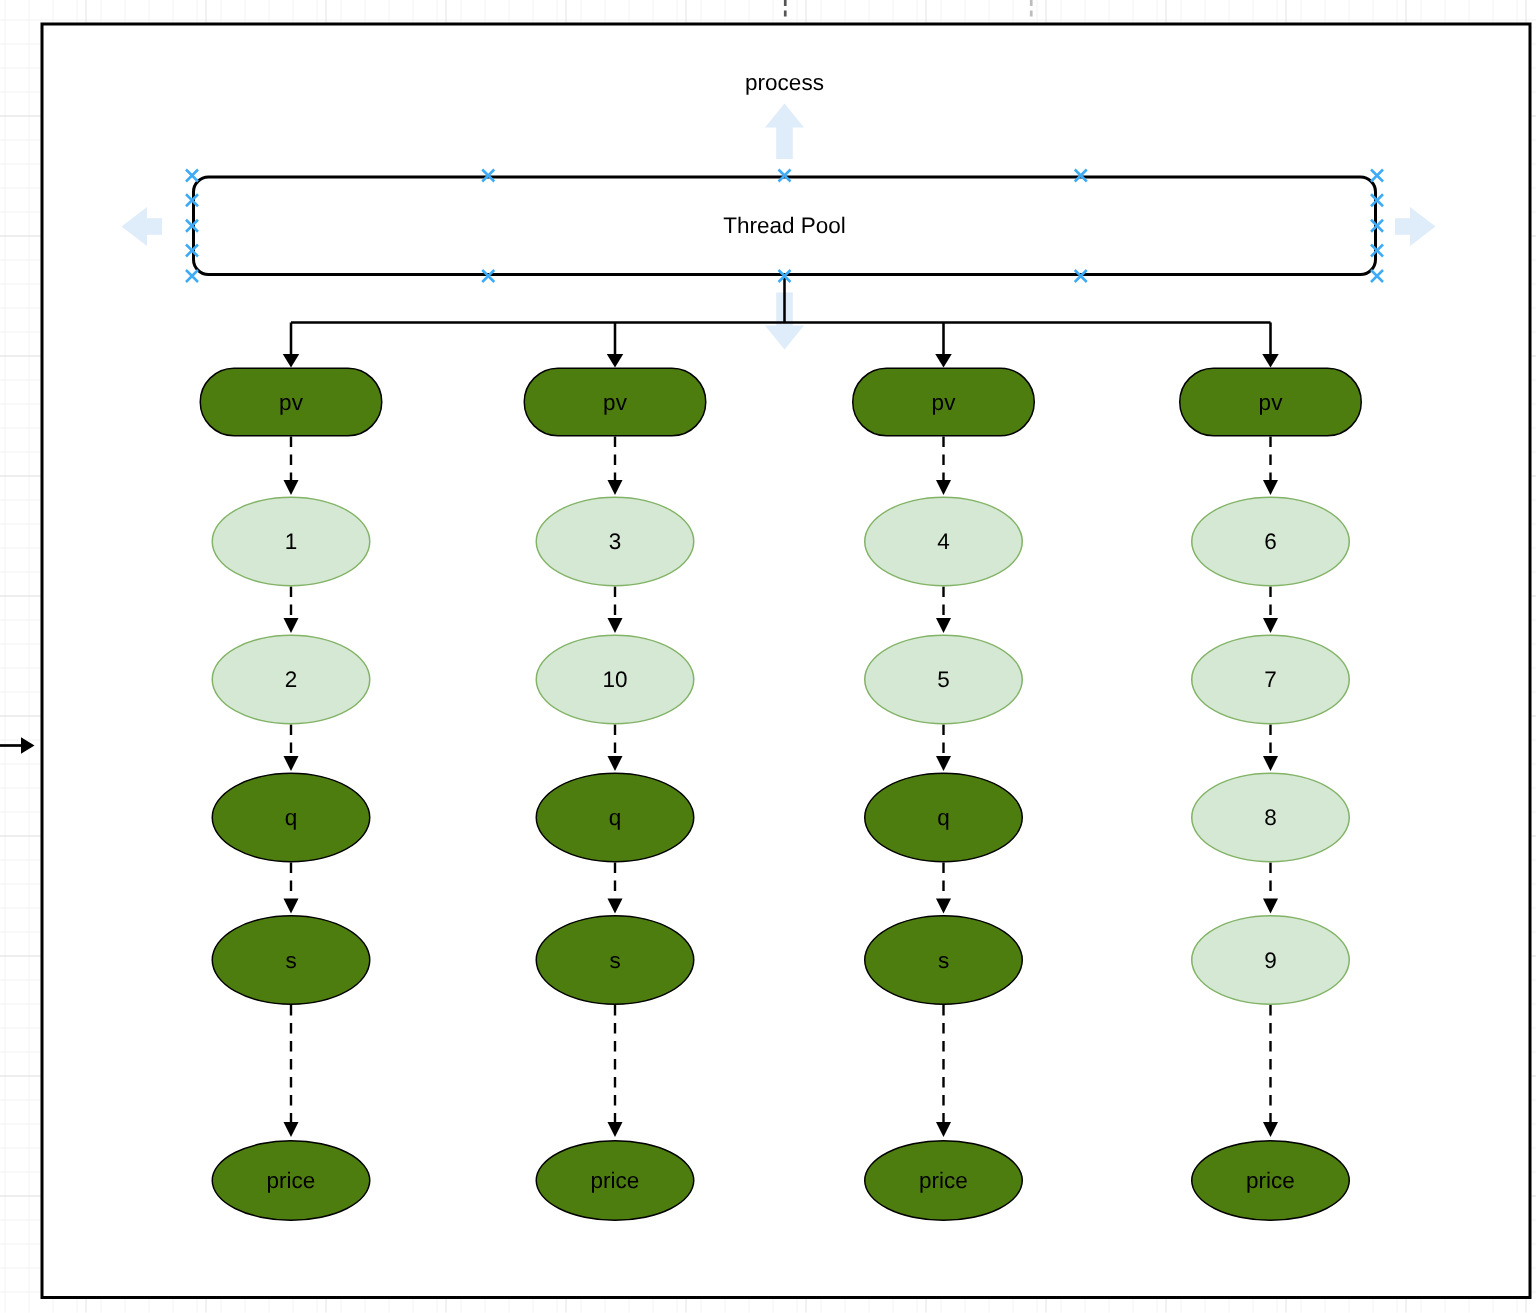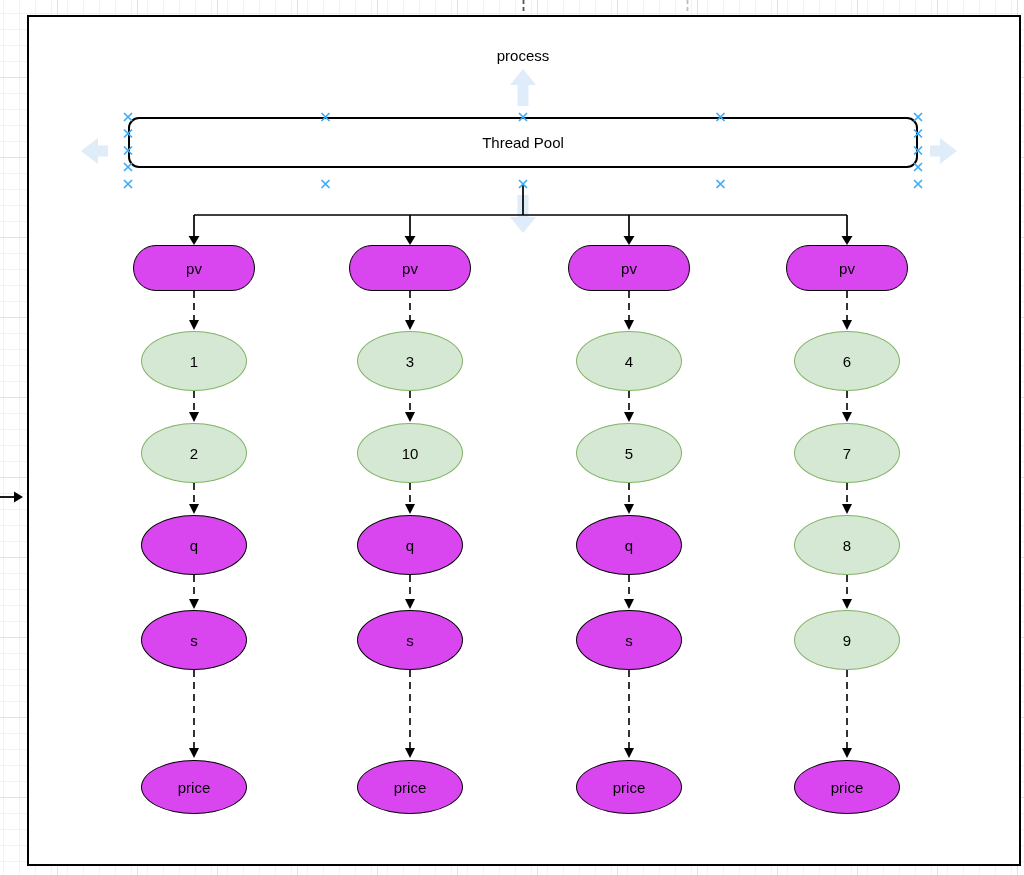--- a/index.html
+++ b/index.html
@@ -15,27 +15,27 @@
     background-size:80px 80px,80px 80px,16px 16px,16px 16px;
     background-position:-23px -3px,-23px -3px,3px -3px,3px -3px;
     position:relative;
   }
   .canvas {
     position:absolute; left:27px; top:15px; width:994px; height:851px;
     background:#ffffff; border:2px solid #000;
   }
   .node {
     position:absolute; display:flex; align-items:center; justify-content:center;
-    background:#d946ef; border:1.8px solid #000; font-size:15px; color:#000;
+    background:#4d7c0f; border:1.8px solid #000; font-size:15px; color:#000;
   }
   .stadium { border-radius:23px; }
   .ellipse { border-radius:50%; }
   .ellipse.green { background:#d5e8d4; border-color:#82b366; border-width:1.6px; }
   .tp-box {
-    position:absolute; left:128px; top:117px; width:790px; height:51px;
+    position:absolute; left:128px; top:117px; width:790px; height:67px;
     background:#fff; border:2.4px solid #000; border-radius:11px;
     display:flex; align-items:center; justify-content:center;
     font-size:15px; color:#000;
   }
   .txt-label {
     position:absolute; font-size:15px; color:#000; text-align:right;
     transform:translateX(-50%);
   }
   svg.layer { position:absolute; left:0; top:0; pointer-events:none; }
 </style>

